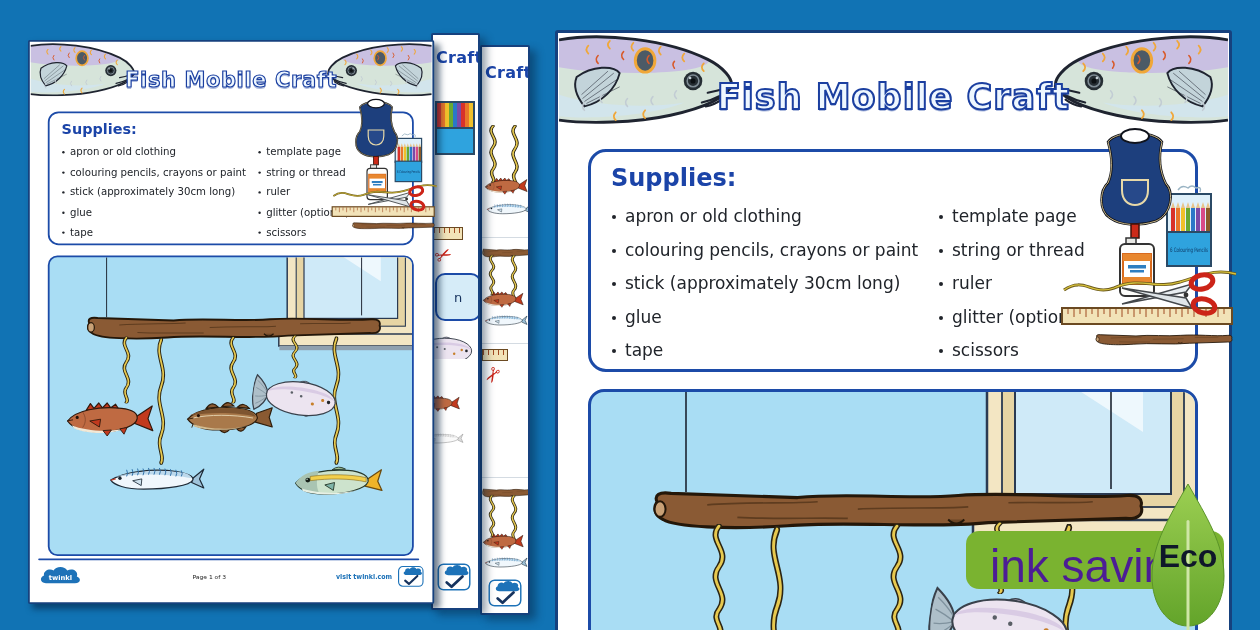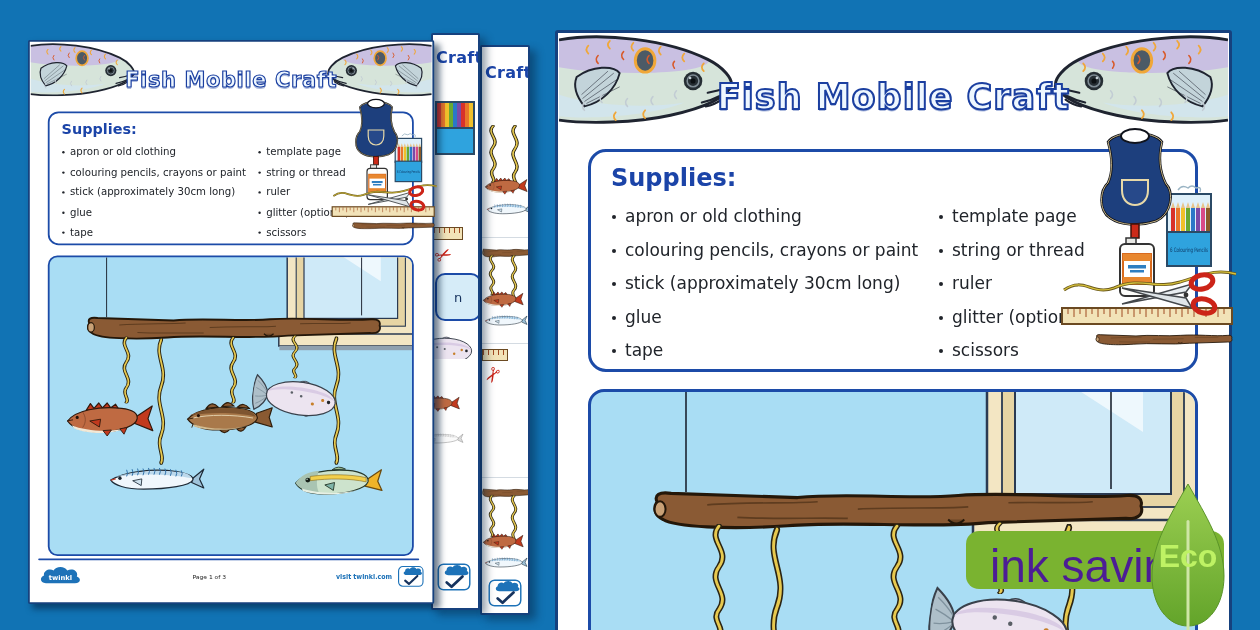--- a/index.html
+++ b/index.html
@@ -52,21 +52,21 @@
   .footer-line{position:absolute;left:14px;top:861px;width:635px;height:2.5px;background:#1c4ba8;border-radius:2px;}
   .sheet-footer{position:absolute;left:14px;right:14px;top:869px;height:44px;display:flex;align-items:center;justify-content:space-between;}
   .footer-right{display:flex;align-items:center;gap:9px;}
   .page-info{font-size:10px;color:#1a1a1a;}
   .visit-text{font-size:10.5px;font-weight:bold;color:#1d72b8;}
 
   
   .eco-bar{position:absolute;left:966px;top:531px;width:258px;height:58px;background:#7ab330;border-radius:13px;z-index:8;}
   .eco-label{position:absolute;left:24px;top:8px;font-size:46px;color:#4c1d95;font-family:"Liberation Sans","DejaVu Sans",sans-serif;}
   .eco-leaf{position:absolute;left:1146px;top:482px;width:84px;height:150px;z-index:9;}
-  .eco-text{position:absolute;left:1146px;top:538px;width:84px;text-align:center;font-size:32px;font-weight:bold;color:#bef264;z-index:10;
+  .eco-text{position:absolute;left:1146px;top:538px;width:84px;text-align:center;font-size:32px;font-weight:bold;color:#0f172a;z-index:10;
     font-family:"Liberation Sans","DejaVu Sans",sans-serif;}
 </style>
 </head>
 <body>
 
 <svg width="0" height="0" style="position:absolute" xmlns="http://www.w3.org/2000/svg" xmlns:xlink="http://www.w3.org/1999/xlink" aria-hidden="true">
 <defs>
   <linearGradient id="leafgrad" x1="0" y1="0" x2="0" y2="1">
     <stop offset="0" stop-color="#9ccf52"></stop>
         <stop offset="1" stop-color="#63a42a"></stop>

